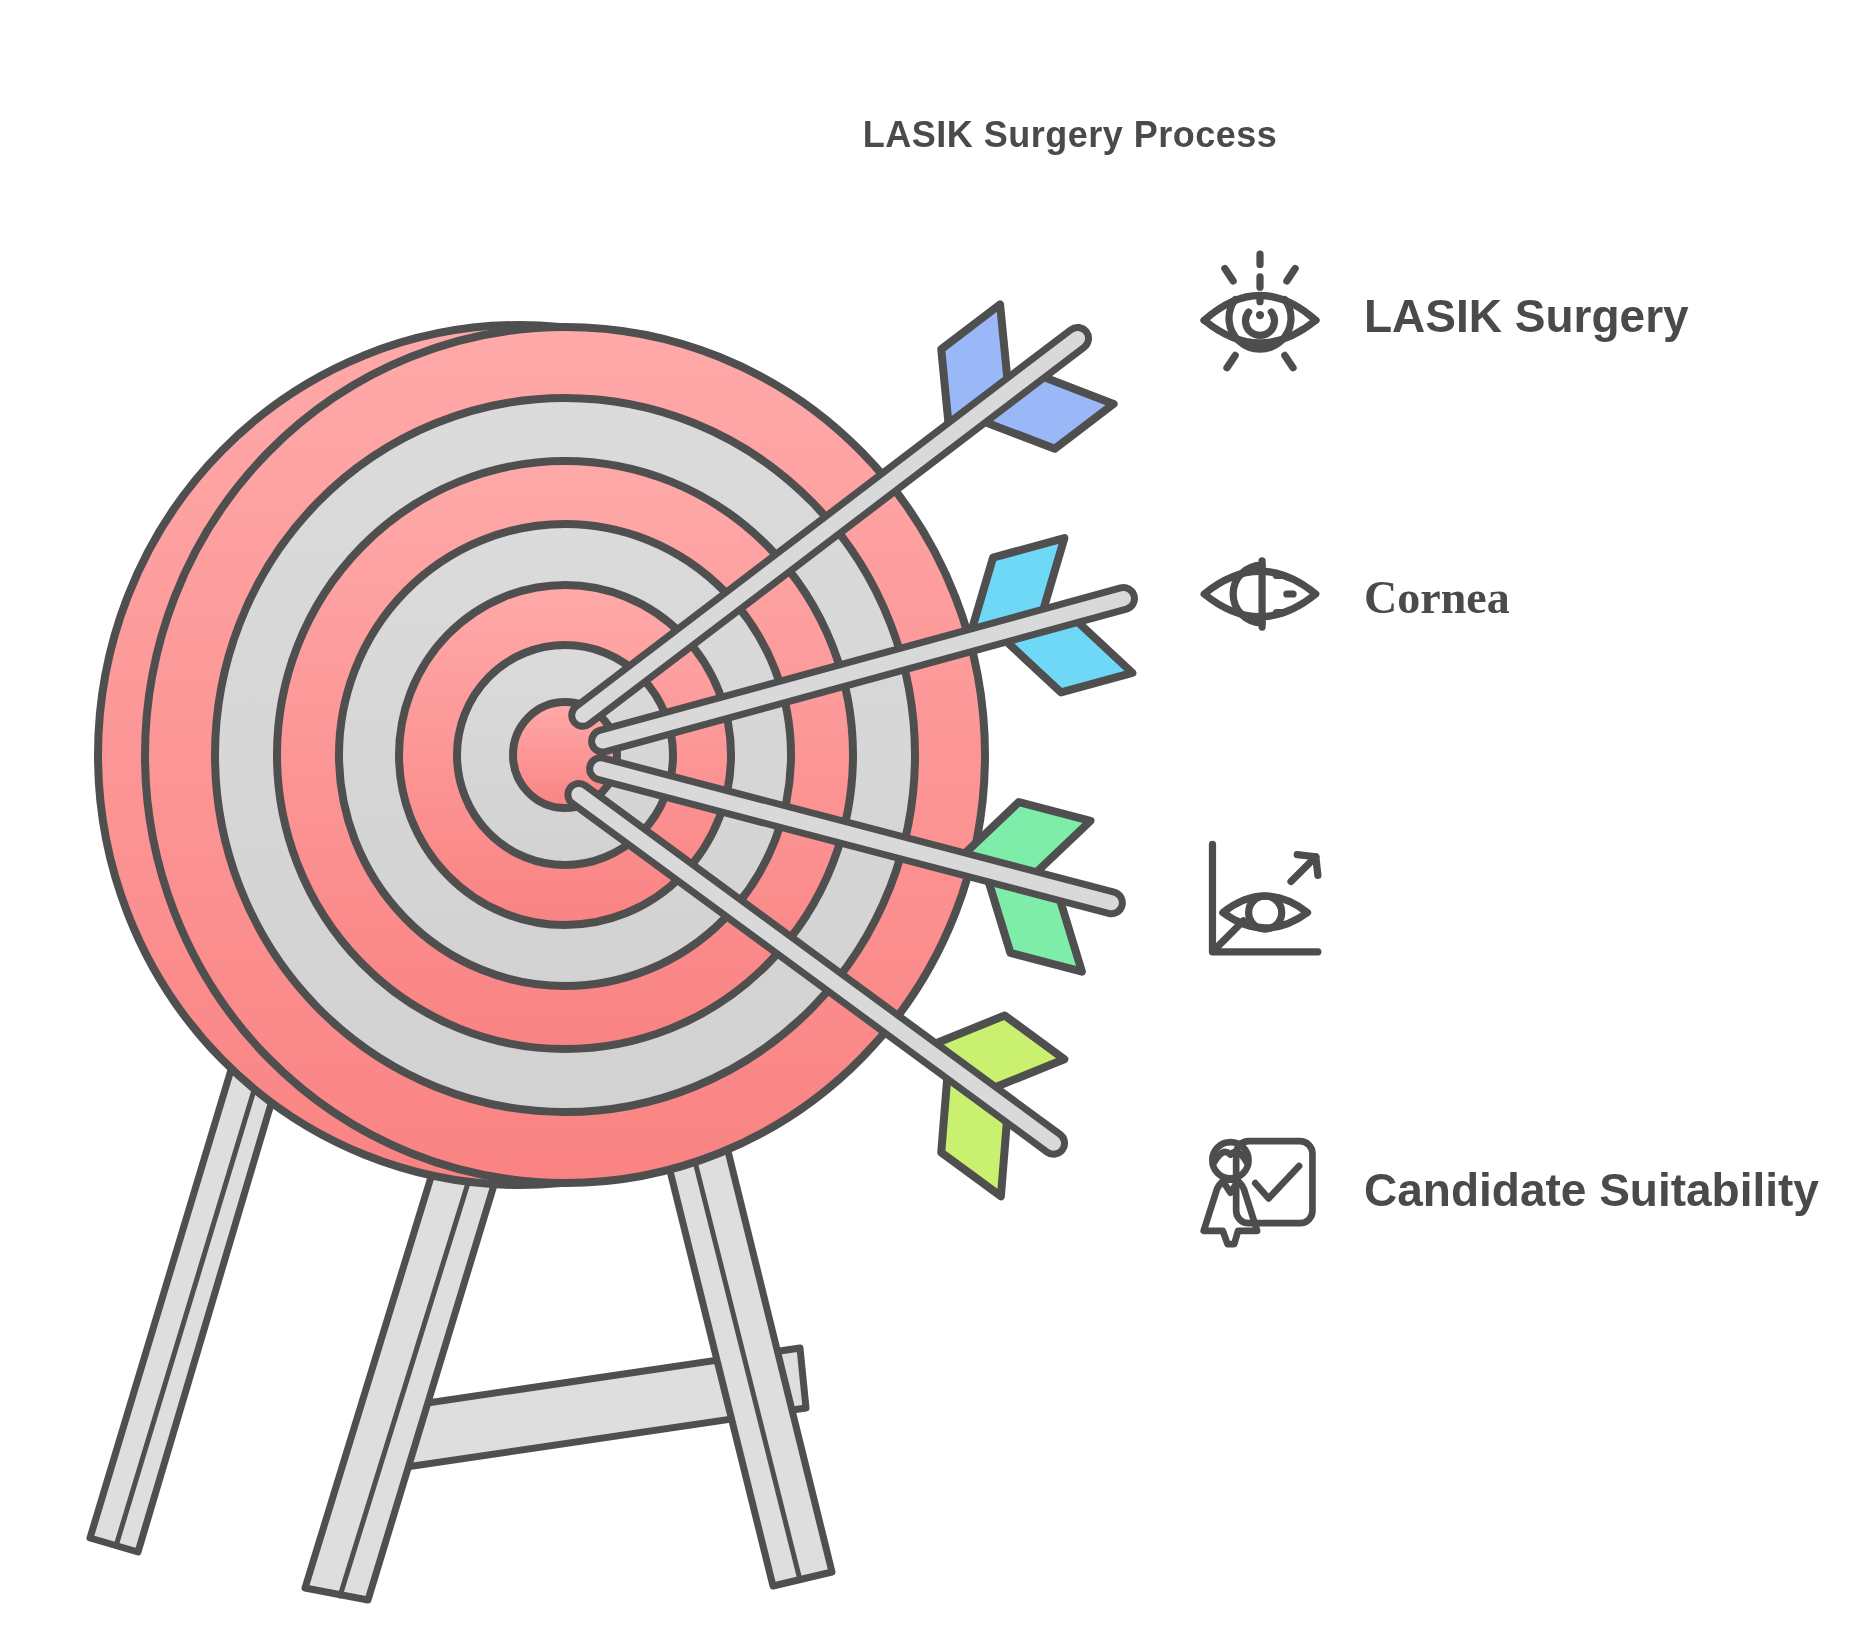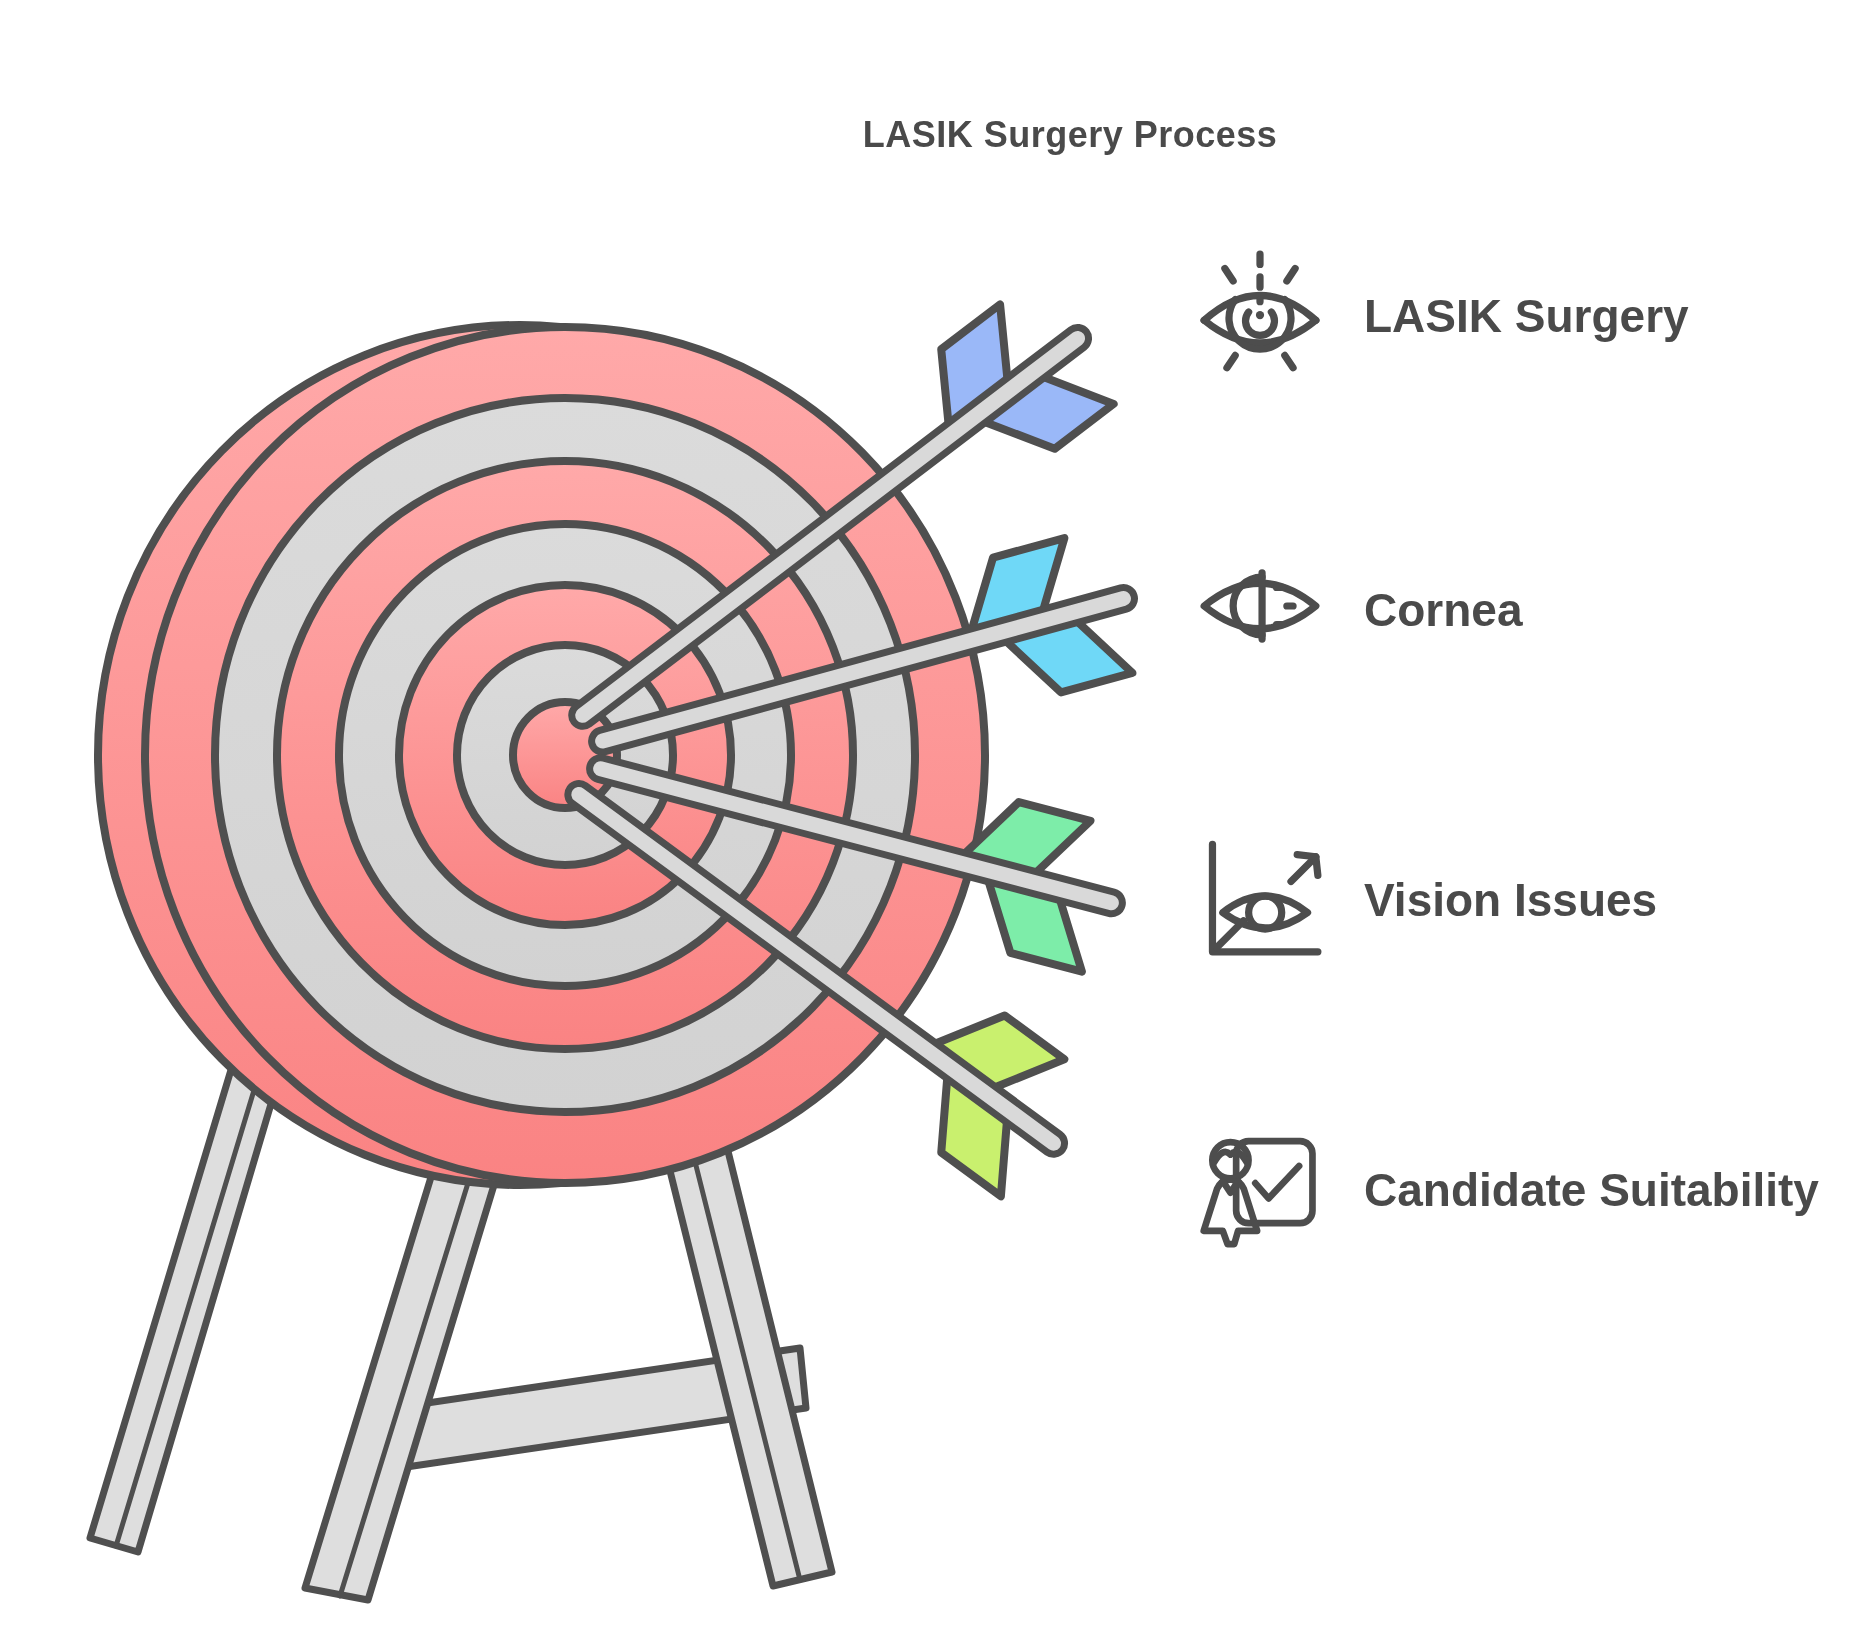--- a/index.html
+++ b/index.html
@@ -8,21 +8,21 @@
     font-family:"Liberation Sans", sans-serif;
   }
   .page-title{
     position:absolute;left:790px;top:114px;width:560px;text-align:center;
     font-size:36px;font-weight:700;color:#4a4a4a;letter-spacing:0.5px;
   }
   .illustration{position:absolute;left:0;top:0;}
   .legend-row{position:absolute;left:1198px;display:flex;align-items:center;gap:42px;}
   .legend-row .icon{width:124px;height:124px;flex:0 0 auto;}
   .legend-label{font-size:46px;font-weight:700;color:#4a4a4a;white-space:nowrap;margin-top:7px;}
-  .r1{top:250px;} .r2{top:544px;} .r3{top:834px;} .r4{top:1124px;align-items:center;}
+  .r1{top:250px;} .r2{top:532px;font-family:Liberation Serif, serif;} .r3{top:834px;} .r4{top:1124px;align-items:center;}
   svg .ln{fill:none;stroke:#4d4d4d;stroke-width:7;stroke-linecap:round;stroke-linejoin:round;}
 </style>
 </head>
 <body>
 
 <div class="page-title">LASIK Surgery Process</div>
 
 <svg class="illustration" width="1150" height="1625" viewBox="0 0 1150 1625">
   <defs>
     <linearGradient id="pinkGrad" x1="0" y1="0" x2="0" y2="1">
@@ -118,21 +118,20 @@
 
 <div class="legend-row r3">
   <svg class="icon" viewBox="0 0 120 120">
     <path class="ln" d="M14,10 L14,114 L116,114"></path>
     <path class="ln" d="M44,84 L18,110"></path>
     <path class="ln" d="M90,46 L114,22"></path>
     <path class="ln" d="M96,20 L114,22 L116,40"></path>
     <path class="ln" d="M24,76 Q65,44 106,76 Q65,106 24,76 Z"></path>
     <circle class="ln" cx="65" cy="76" r="16"></circle>
   </svg>
-  <div class="legend-label">Vision Issues</div>
 </div>
 
 <div class="legend-row r4">
   <svg class="icon" viewBox="0 0 130 130">
     <rect class="ln" x="40" y="18" width="80" height="86" rx="13"></rect>
     <path class="ln" d="M60,62 L74,78 L106,44"></path>
     <path class="ln" fill="#ffffff" d="M34,58 C26,59 22,63 20,68 L6,112 L26,112 L31,126 L38,126 L42,112 L62,112 L48,68 C46,63 42,59 34,58 Z"></path>
     <circle class="ln" cx="34" cy="38" r="19" fill="#ffffff"></circle>
     <path class="ln" d="M17,40 Q26,24 34,32 Q42,24 51,40"></path>
     <path class="ln" d="M26,60 L34,72 L42,60"></path>

